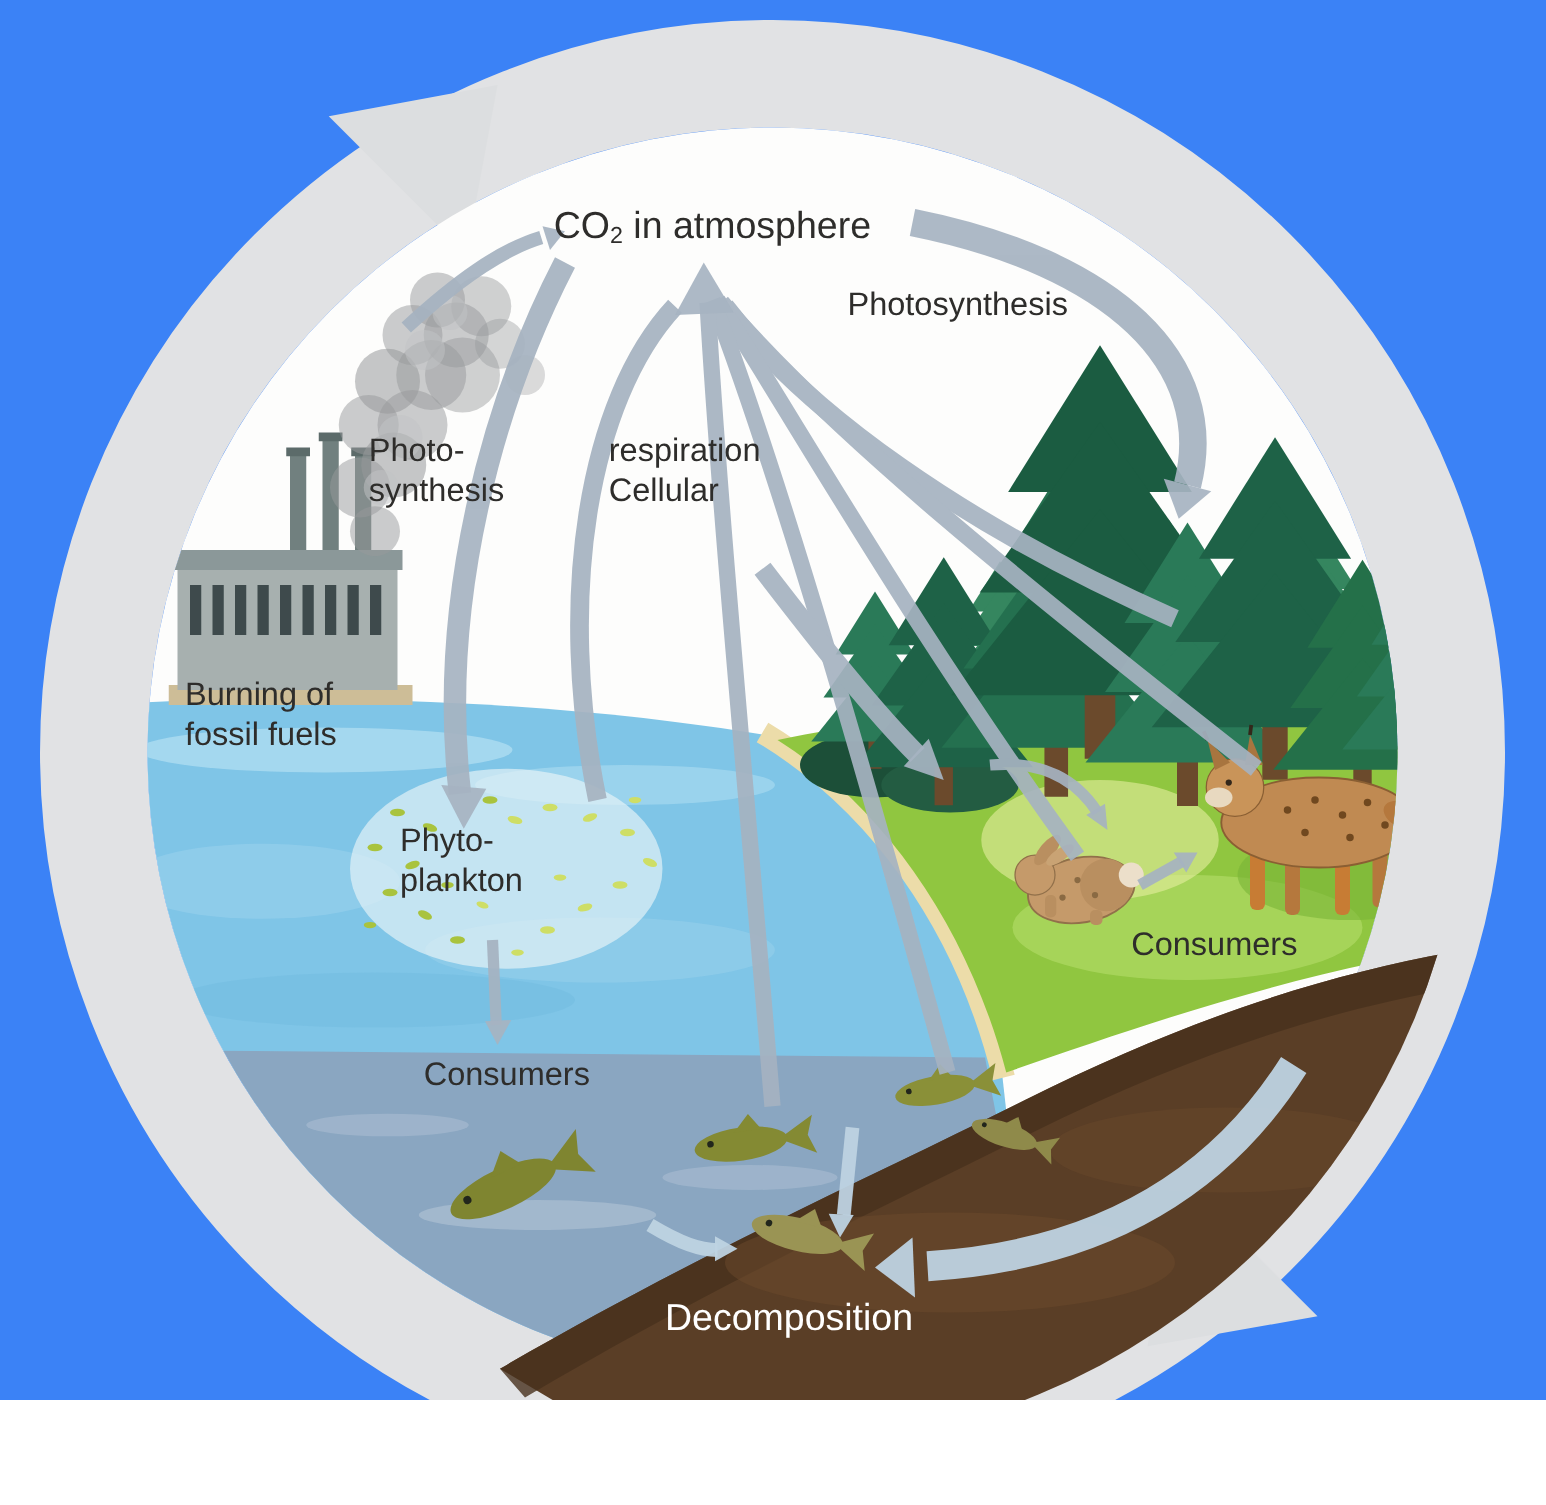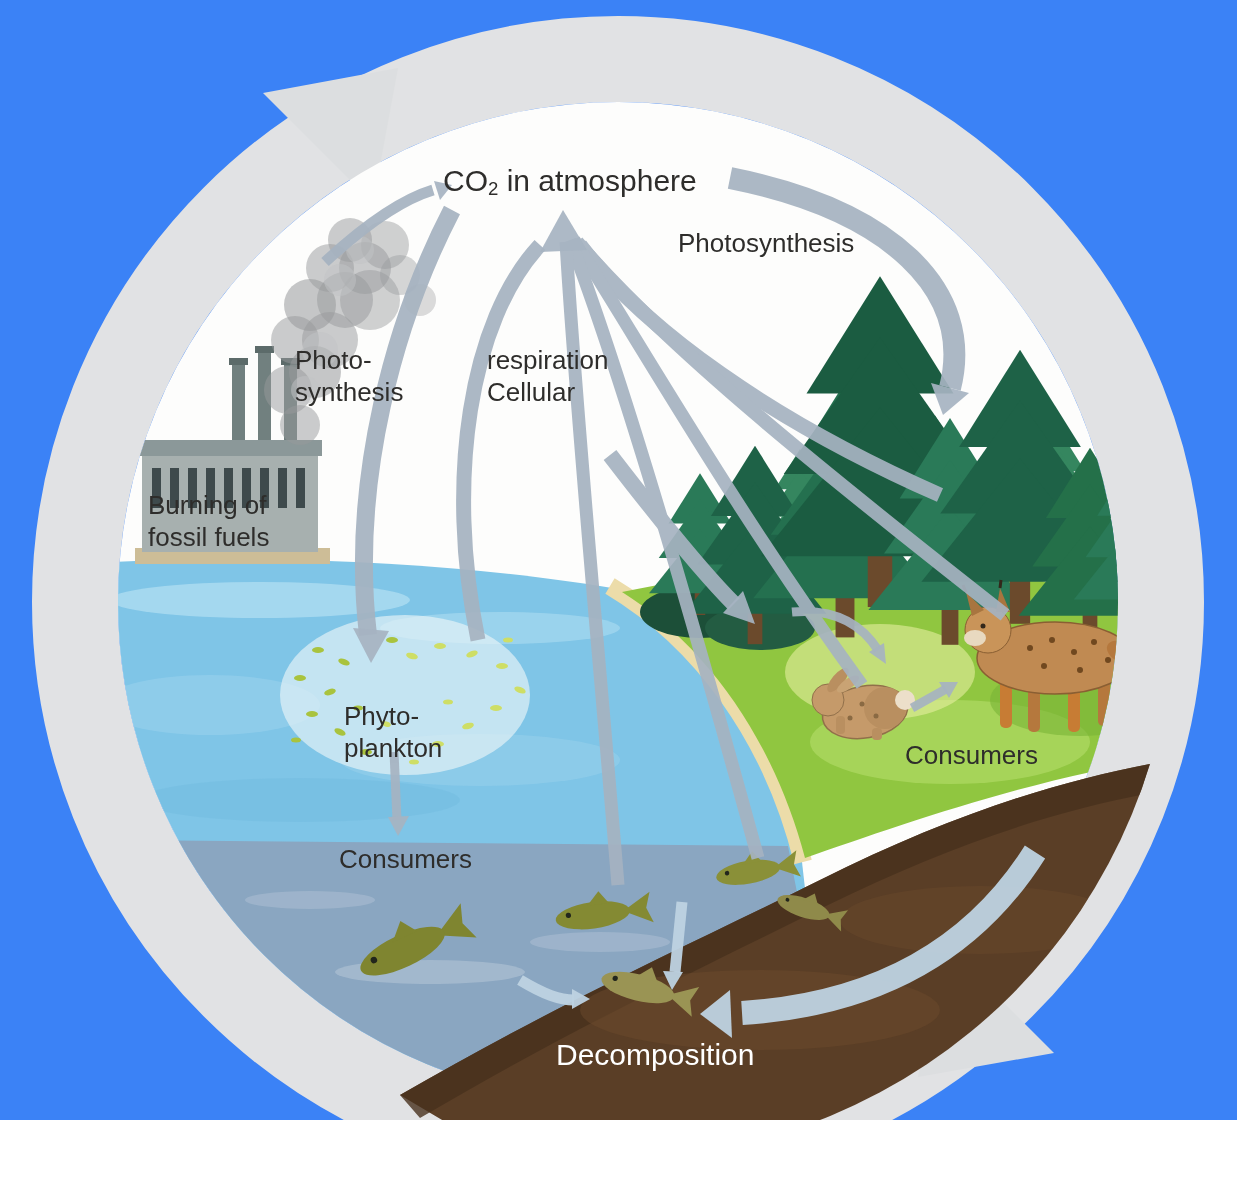--- a/index.html
+++ b/index.html
@@ -6,25 +6,25 @@
   #stage{position:relative;width:1237px;height:1120px;background:#3b82f6;overflow:hidden;
          font-family:"Liberation Sans", sans-serif;}
   #scene-svg{position:absolute;left:0;top:0;}
   .lbl{position:absolute;font-size:26px;line-height:1.24;color:#2e2d2b;white-space:nowrap;}
   .lbl.center{text-align:left;white-space:normal;}
   .sub{font-size:0.62em;vertical-align:-0.24em;}
   #lbl-co2{left:443px;top:162px;font-size:30px;}
   #lbl-photo-right{left:678px;top:227px;}
   #lbl-photo-left{left:295px;top:344px;width:180px;}
   #lbl-cellular{left:487px;top:344px;width:180px;}
-  #lbl-burning{left:148px;top:489px;width:180px;}
-  #lbl-phyto{left:344px;top:656px;width:165px;margin-top:44px;}
+  #lbl-burning{left:148px;top:539px;width:180px;}
+  #lbl-phyto{left:320px;top:656px;width:165px;}
   #lbl-consumers-land{left:905px;top:739px;}
   #lbl-consumers-water{left:339px;top:843px;}
-  #lbl-decomposition{left:532px;top:1036px;font-size:30px;color:#ffffff;margin-left:24px;}
+  #lbl-decomposition{left:532px;top:1036px;font-size:30px;color:#ffffff;}
 </style>
 </head>
 <body>
 
 <div id="stage">
 
 <svg id="scene-svg" width="1237" height="1204" viewBox="0 0 1237 1204">
   <defs>
     <clipPath id="sceneClip">
           <circle cx="618" cy="602" r="500"></circle>

